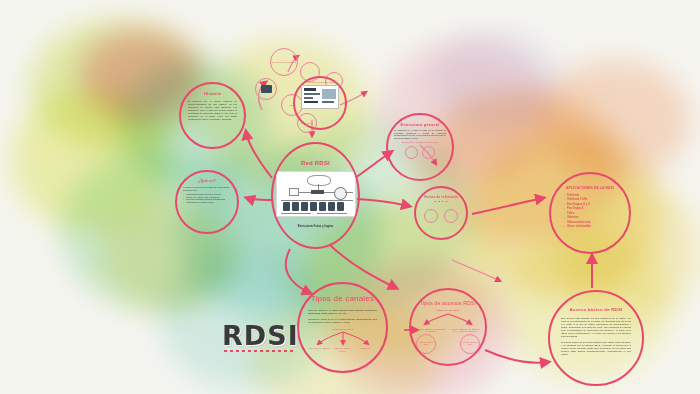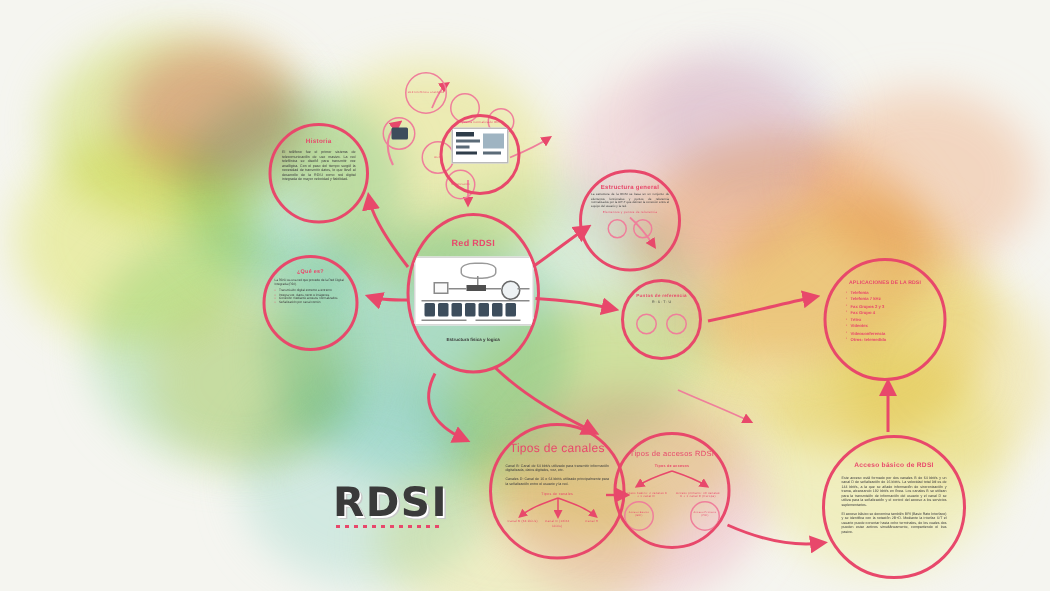--- a/index.html
+++ b/index.html
@@ -237,21 +237,21 @@
       <li class="node-body" style="font-size:2.8px;color:#e8486b;font-weight:bold;margin-bottom:1px;">Telefonía 7 kHz</li>
       <li class="node-body" style="font-size:2.8px;color:#e8486b;font-weight:bold;margin-bottom:1px;">Fax Grupos 2 y 3</li>
       <li class="node-body" style="font-size:2.8px;color:#e8486b;font-weight:bold;margin-bottom:1px;">Fax Grupo 4</li>
       <li class="node-body" style="font-size:2.8px;color:#e8486b;font-weight:bold;margin-bottom:1px;">Télex</li>
       <li class="node-body" style="font-size:2.8px;color:#e8486b;font-weight:bold;margin-bottom:1px;">Videotex</li>
       <li class="node-body" style="font-size:2.8px;color:#e8486b;font-weight:bold;margin-bottom:1px;">Videoconferencia</li>
       <li class="node-body" style="font-size:2.8px;color:#e8486b;font-weight:bold;">Otros: telemedida</li>
     </ul>
   </div>
 
-  <div class="node" style="left:326px;top:282px;width:91px;height:91px;padding:11px 9px 0;">
+  <div class="node" style="left:297px;top:282px;width:91px;height:91px;padding:11px 9px 0;">
     <div class="node-title" style="font-size:8px;margin-bottom:5px;">Tipos de canales</div>
     <div class="node-body" style="font-size:2.4px;text-align:justify;width:100%;">Canal B: Canal de 64 kbit/s utilizado para transmitir información digitalizada, datos digitales, voz, etc.</div>
     <div class="node-body" style="font-size:2.4px;text-align:justify;width:100%;margin-top:3px;">Canales D: Canal de 16 o 64 kbit/s utilizado principalmente para la señalización entre el usuario y la red.</div>
 
     <div style="margin-top:5px;width:100%;display:flex;flex-direction:column;align-items:center;">
       <div class="node-title" style="font-size:2.4px;">Tipos de canales</div>
       <svg width="66" height="16">
         <path d="M33,1 C22,5 14,8 8,13" stroke="#e8486b" stroke-width="1" fill="none" marker-end="url(#ah)"></path>
         <path d="M33,1 L33,13" stroke="#e8486b" stroke-width="1" fill="none" marker-end="url(#ah)"></path>
         <path d="M33,1 C44,5 52,8 58,13" stroke="#e8486b" stroke-width="1" fill="none" marker-end="url(#ah)"></path>

